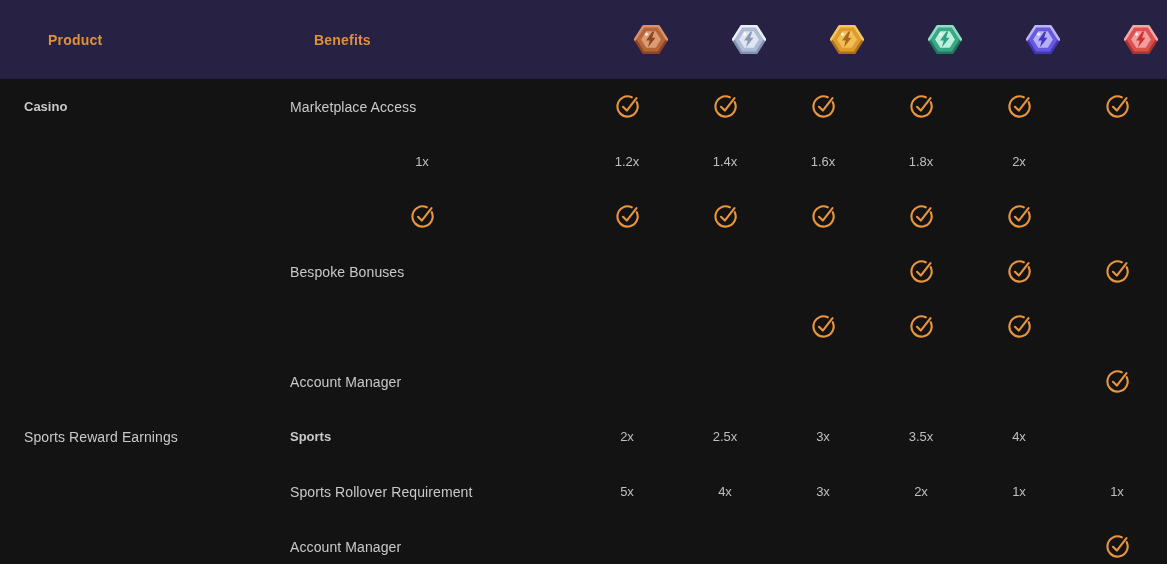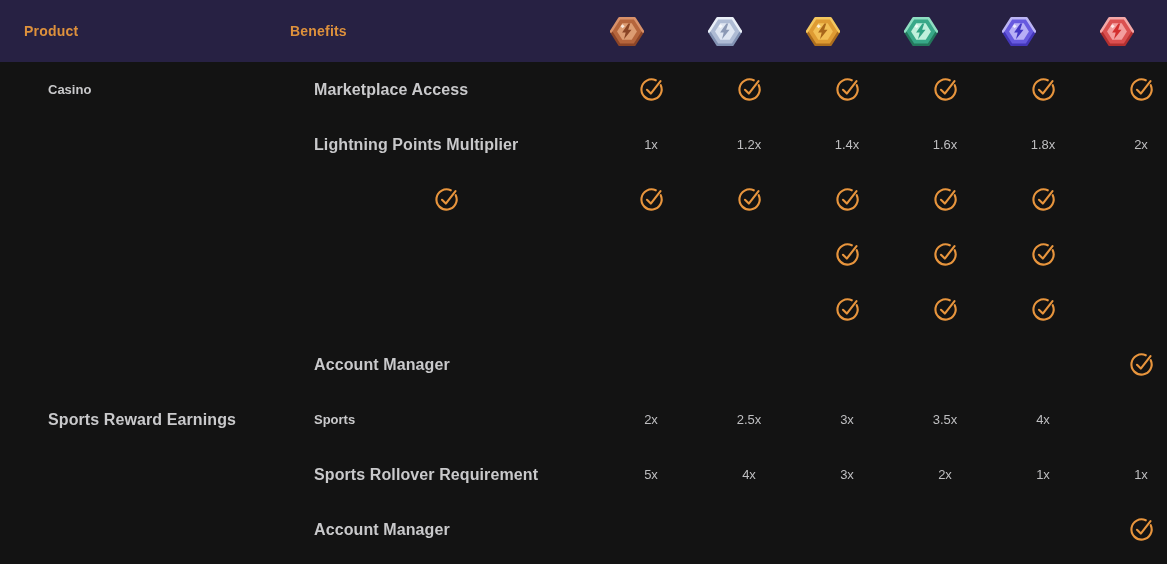--- a/index.html
+++ b/index.html
@@ -14,26 +14,26 @@
     background: var(--body-bg, #131313);
     overflow: hidden;
     position: relative;
   }
   .row {
     display: grid;
     grid-template-columns: 266px 312px repeat(6, 98px);
     align-items: center;
   }
   .header-row {
-    height: 62px;
+    height: 79px;
     background: var(--header-bg, #272143);
+    padding-left: 24px;
   }
   .body-row {
     height: 55px;
-    padding-left: 24px;
   }
   .cell { box-sizing: border-box; }
   .product-cell, .benefit-cell {
     padding-left: 24px;
     text-align: left;
   }
   .header-label {
     color: var(--header-text, #DE913C);
     font-size: 14px;
     font-weight: 700;
@@ -45,22 +45,22 @@
     align-items: flex-start;
     justify-content: center;
   }
   .product-label {
     color: #c9c9cb;
     font-size: 13px;
     font-weight: 700;
   }
   .benefit-label {
     color: #c9c9cb;
-    font-size: 16px;
-    font-weight: 700;
+    font-size: 14px;
+    font-weight: 400;
     letter-spacing: 0.1px;
   }
   .value-text {
     color: #bfbfc1;
     font-size: 13px;
     font-weight: 400;
   }
   .check-icon svg { display: block; }
   .badge-icon svg { display: block; }
 </style>
@@ -194,21 +194,20 @@
           <span class="check-icon">
     <svg width="27" height="27" viewBox="0 0 24 24" aria-hidden="true">
       <path d="M20.2 8.2 A 9 9 0 1 1 15.8 3.8" fill="none" stroke="var(--check)" stroke-width="1.9" stroke-linecap="round"></path>
       <path d="M8 12.3 L11.4 15.6 L20 4.6" fill="none" stroke="var(--check)" stroke-width="1.9" stroke-linecap="round" stroke-linejoin="round"></path>
     </svg>
   </span>
         </div>
       </div>
       <div class="row body-row">
         <div class="cell product-cell product-label"></div>
-        <div class="cell benefit-cell benefit-label">Lightning Points Multiplier</div>
         <div class="cell val-cell">
           <span class="value-text">1x</span>
         </div>
         <div class="cell val-cell">
           <span class="value-text">1.2x</span>
         </div>
         <div class="cell val-cell">
           <span class="value-text">1.4x</span>
         </div>
         <div class="cell val-cell">
@@ -267,20 +266,21 @@
           <span class="check-icon">
     <svg width="27" height="27" viewBox="0 0 24 24" aria-hidden="true">
       <path d="M20.2 8.2 A 9 9 0 1 1 15.8 3.8" fill="none" stroke="var(--check)" stroke-width="1.9" stroke-linecap="round"></path>
       <path d="M8 12.3 L11.4 15.6 L20 4.6" fill="none" stroke="var(--check)" stroke-width="1.9" stroke-linecap="round" stroke-linejoin="round"></path>
     </svg>
   </span>
         </div>
       </div>
       <div class="row body-row">
         <div class="cell product-cell product-label"></div>
+        <div class="cell benefit-cell benefit-label">Bespoke Bonuses</div>
         <div class="cell val-cell"></div>
         <div class="cell val-cell"></div>
         <div class="cell val-cell"></div>
         <div class="cell val-cell">
           <span class="check-icon">
     <svg width="27" height="27" viewBox="0 0 24 24" aria-hidden="true">
       <path d="M20.2 8.2 A 9 9 0 1 1 15.8 3.8" fill="none" stroke="var(--check)" stroke-width="1.9" stroke-linecap="round"></path>
       <path d="M8 12.3 L11.4 15.6 L20 4.6" fill="none" stroke="var(--check)" stroke-width="1.9" stroke-linecap="round" stroke-linejoin="round"></path>
     </svg>
   </span>

